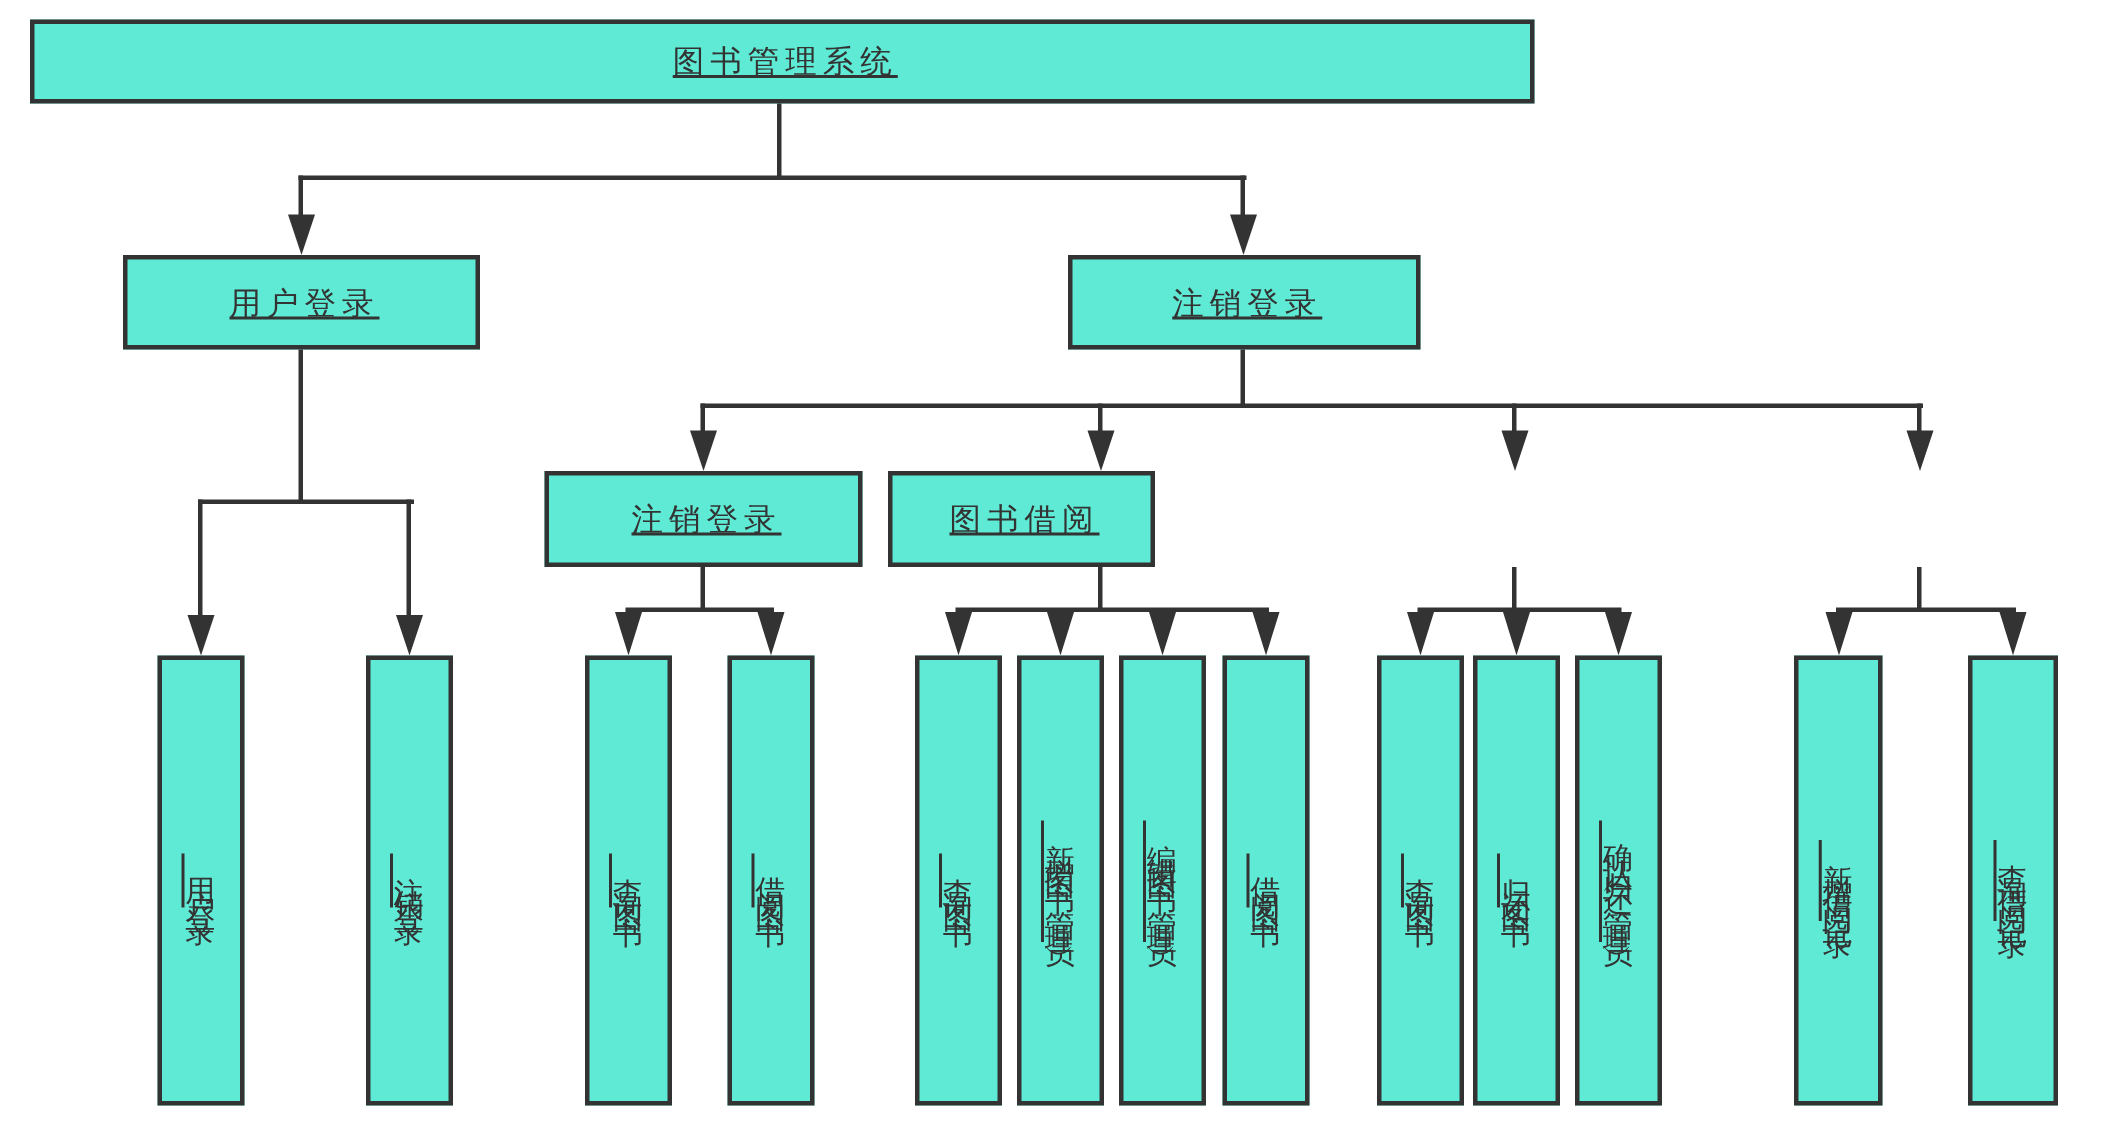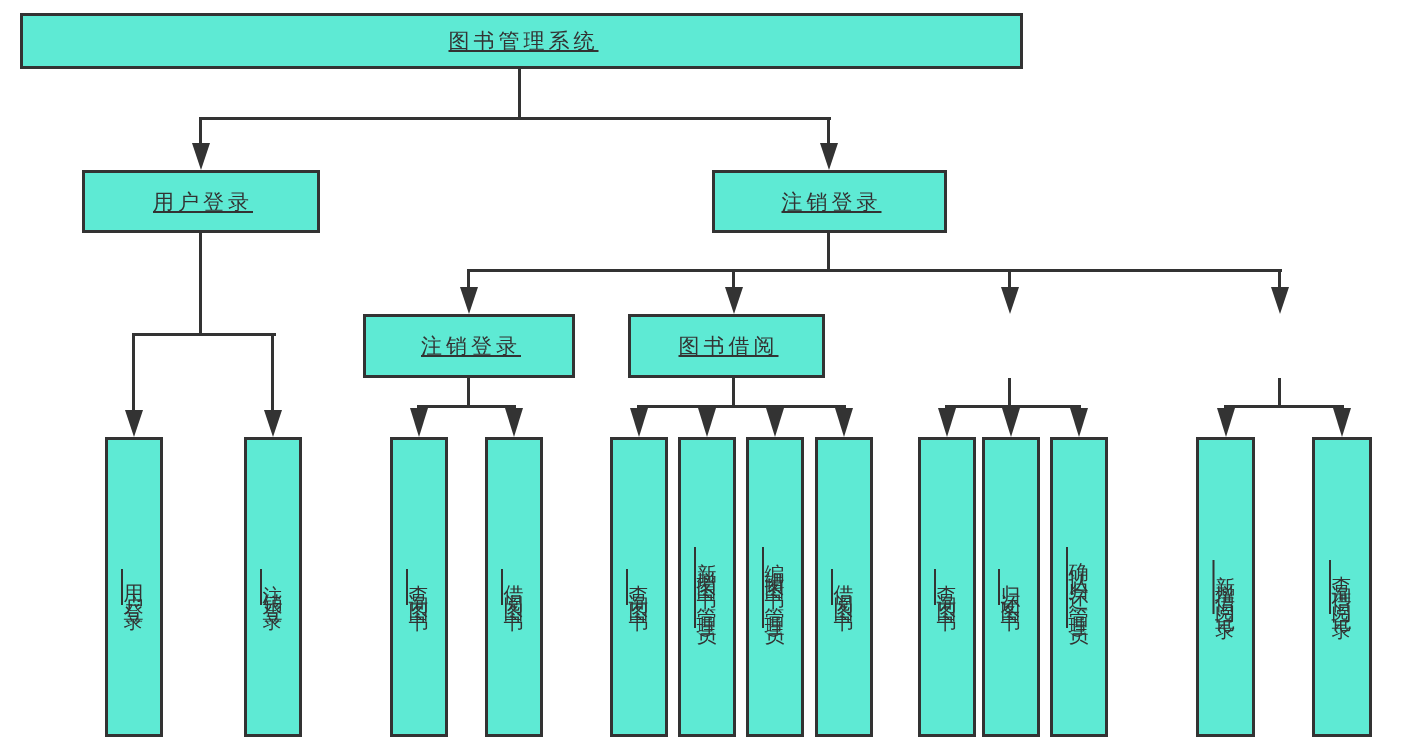--- a/index.html
+++ b/index.html
@@ -97,21 +97,21 @@
   <div class="ln" style="left:467px;top:269px;width:3px;height:19px"></div>
   <div class="ln" style="left:732px;top:269px;width:3px;height:19px"></div>
   <div class="ln" style="left:1008px;top:269px;width:3px;height:19px"></div>
   <div class="ln" style="left:1278px;top:269px;width:3px;height:19px"></div>
   <div class="ar" style="left:460px;top:287px"></div>
   <div class="ar" style="left:725px;top:287px"></div>
   <div class="ar" style="left:1001px;top:287px"></div>
   <div class="ar" style="left:1271px;top:287px"></div>
 
   <div class="box h" style="left:363px;top:314px;width:212px;height:64px">注销登录</div>
-  <div class="box h" style="left:628px;top:314px;width:197px;height:64px">图书借阅</div>
+  <div class="box h" style="left:592px;top:314px;width:178px;height:64px">图书借阅</div>
 
   <div class="ln" style="left:467px;top:378px;width:3px;height:30px"></div>
   <div class="ln" style="left:417px;top:405px;width:99px;height:3px"></div>
   <div class="ar t29" style="left:410px;top:408px"></div>
   <div class="ar t29" style="left:505px;top:408px"></div>
 
   <div class="ln" style="left:732px;top:378px;width:3px;height:30px"></div>
   <div class="ln" style="left:637px;top:405px;width:209px;height:3px"></div>
   <div class="ar t29" style="left:630px;top:408px"></div>
   <div class="ar t29" style="left:698px;top:408px"></div>

